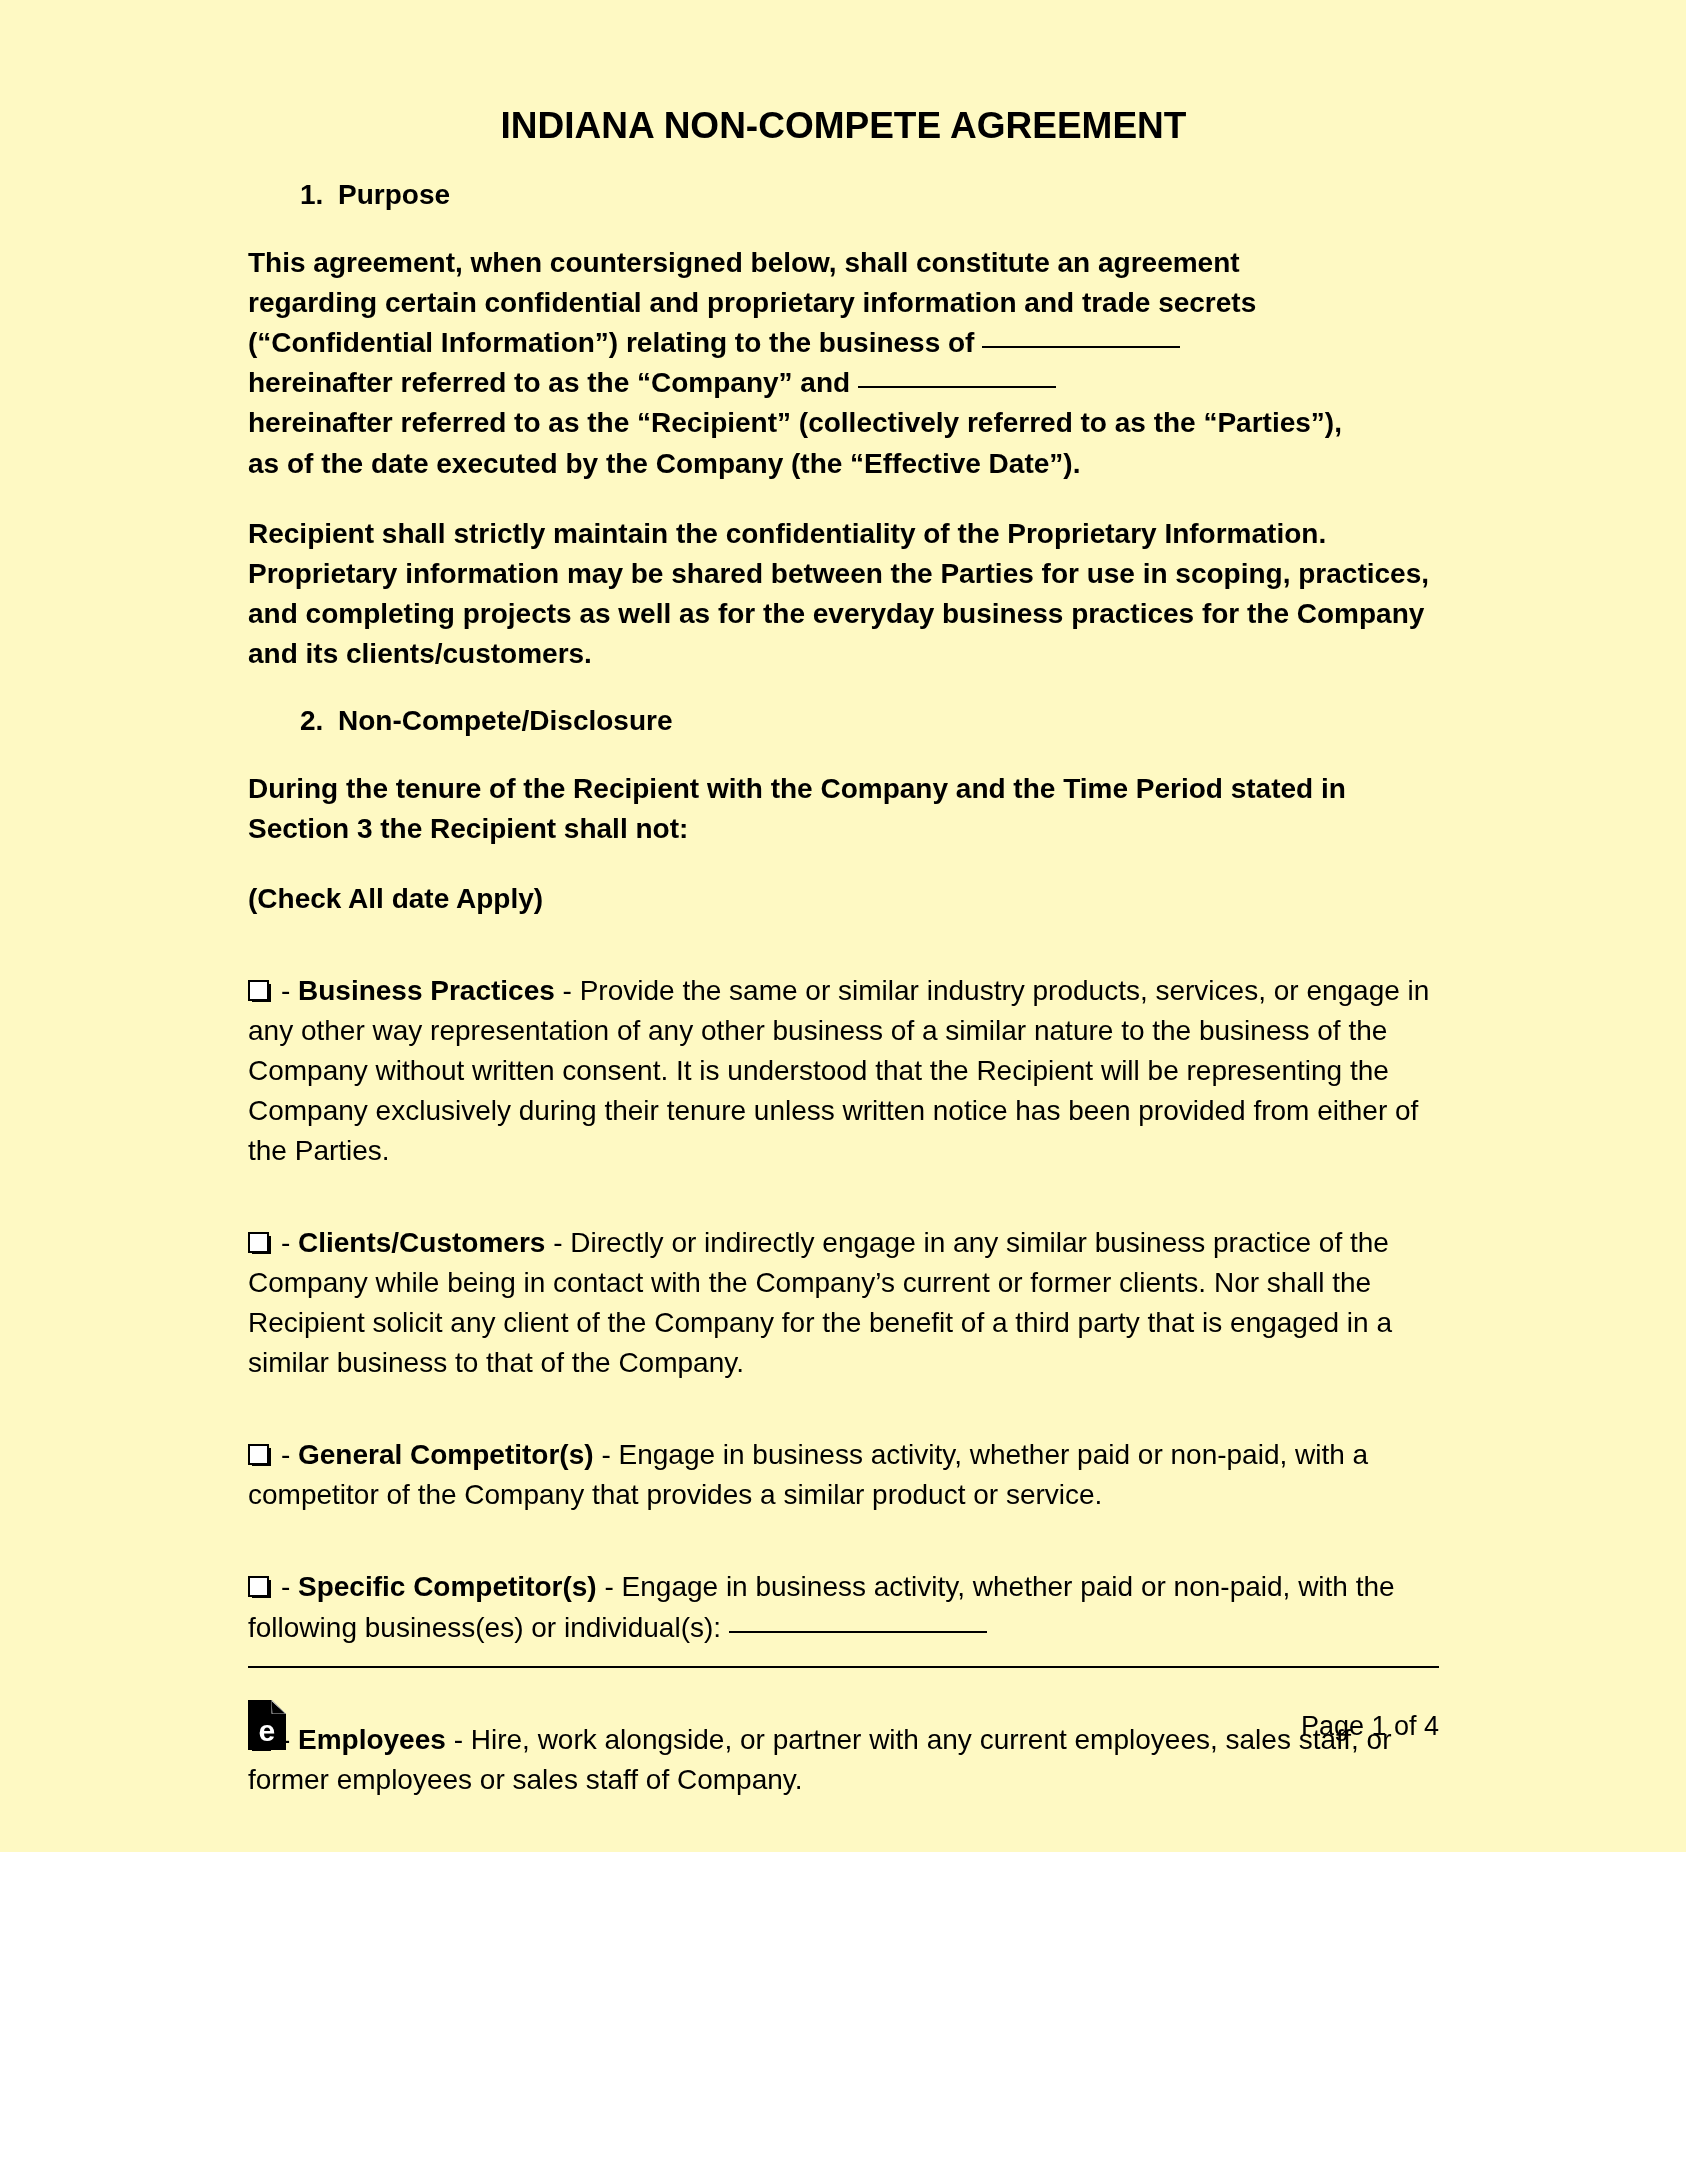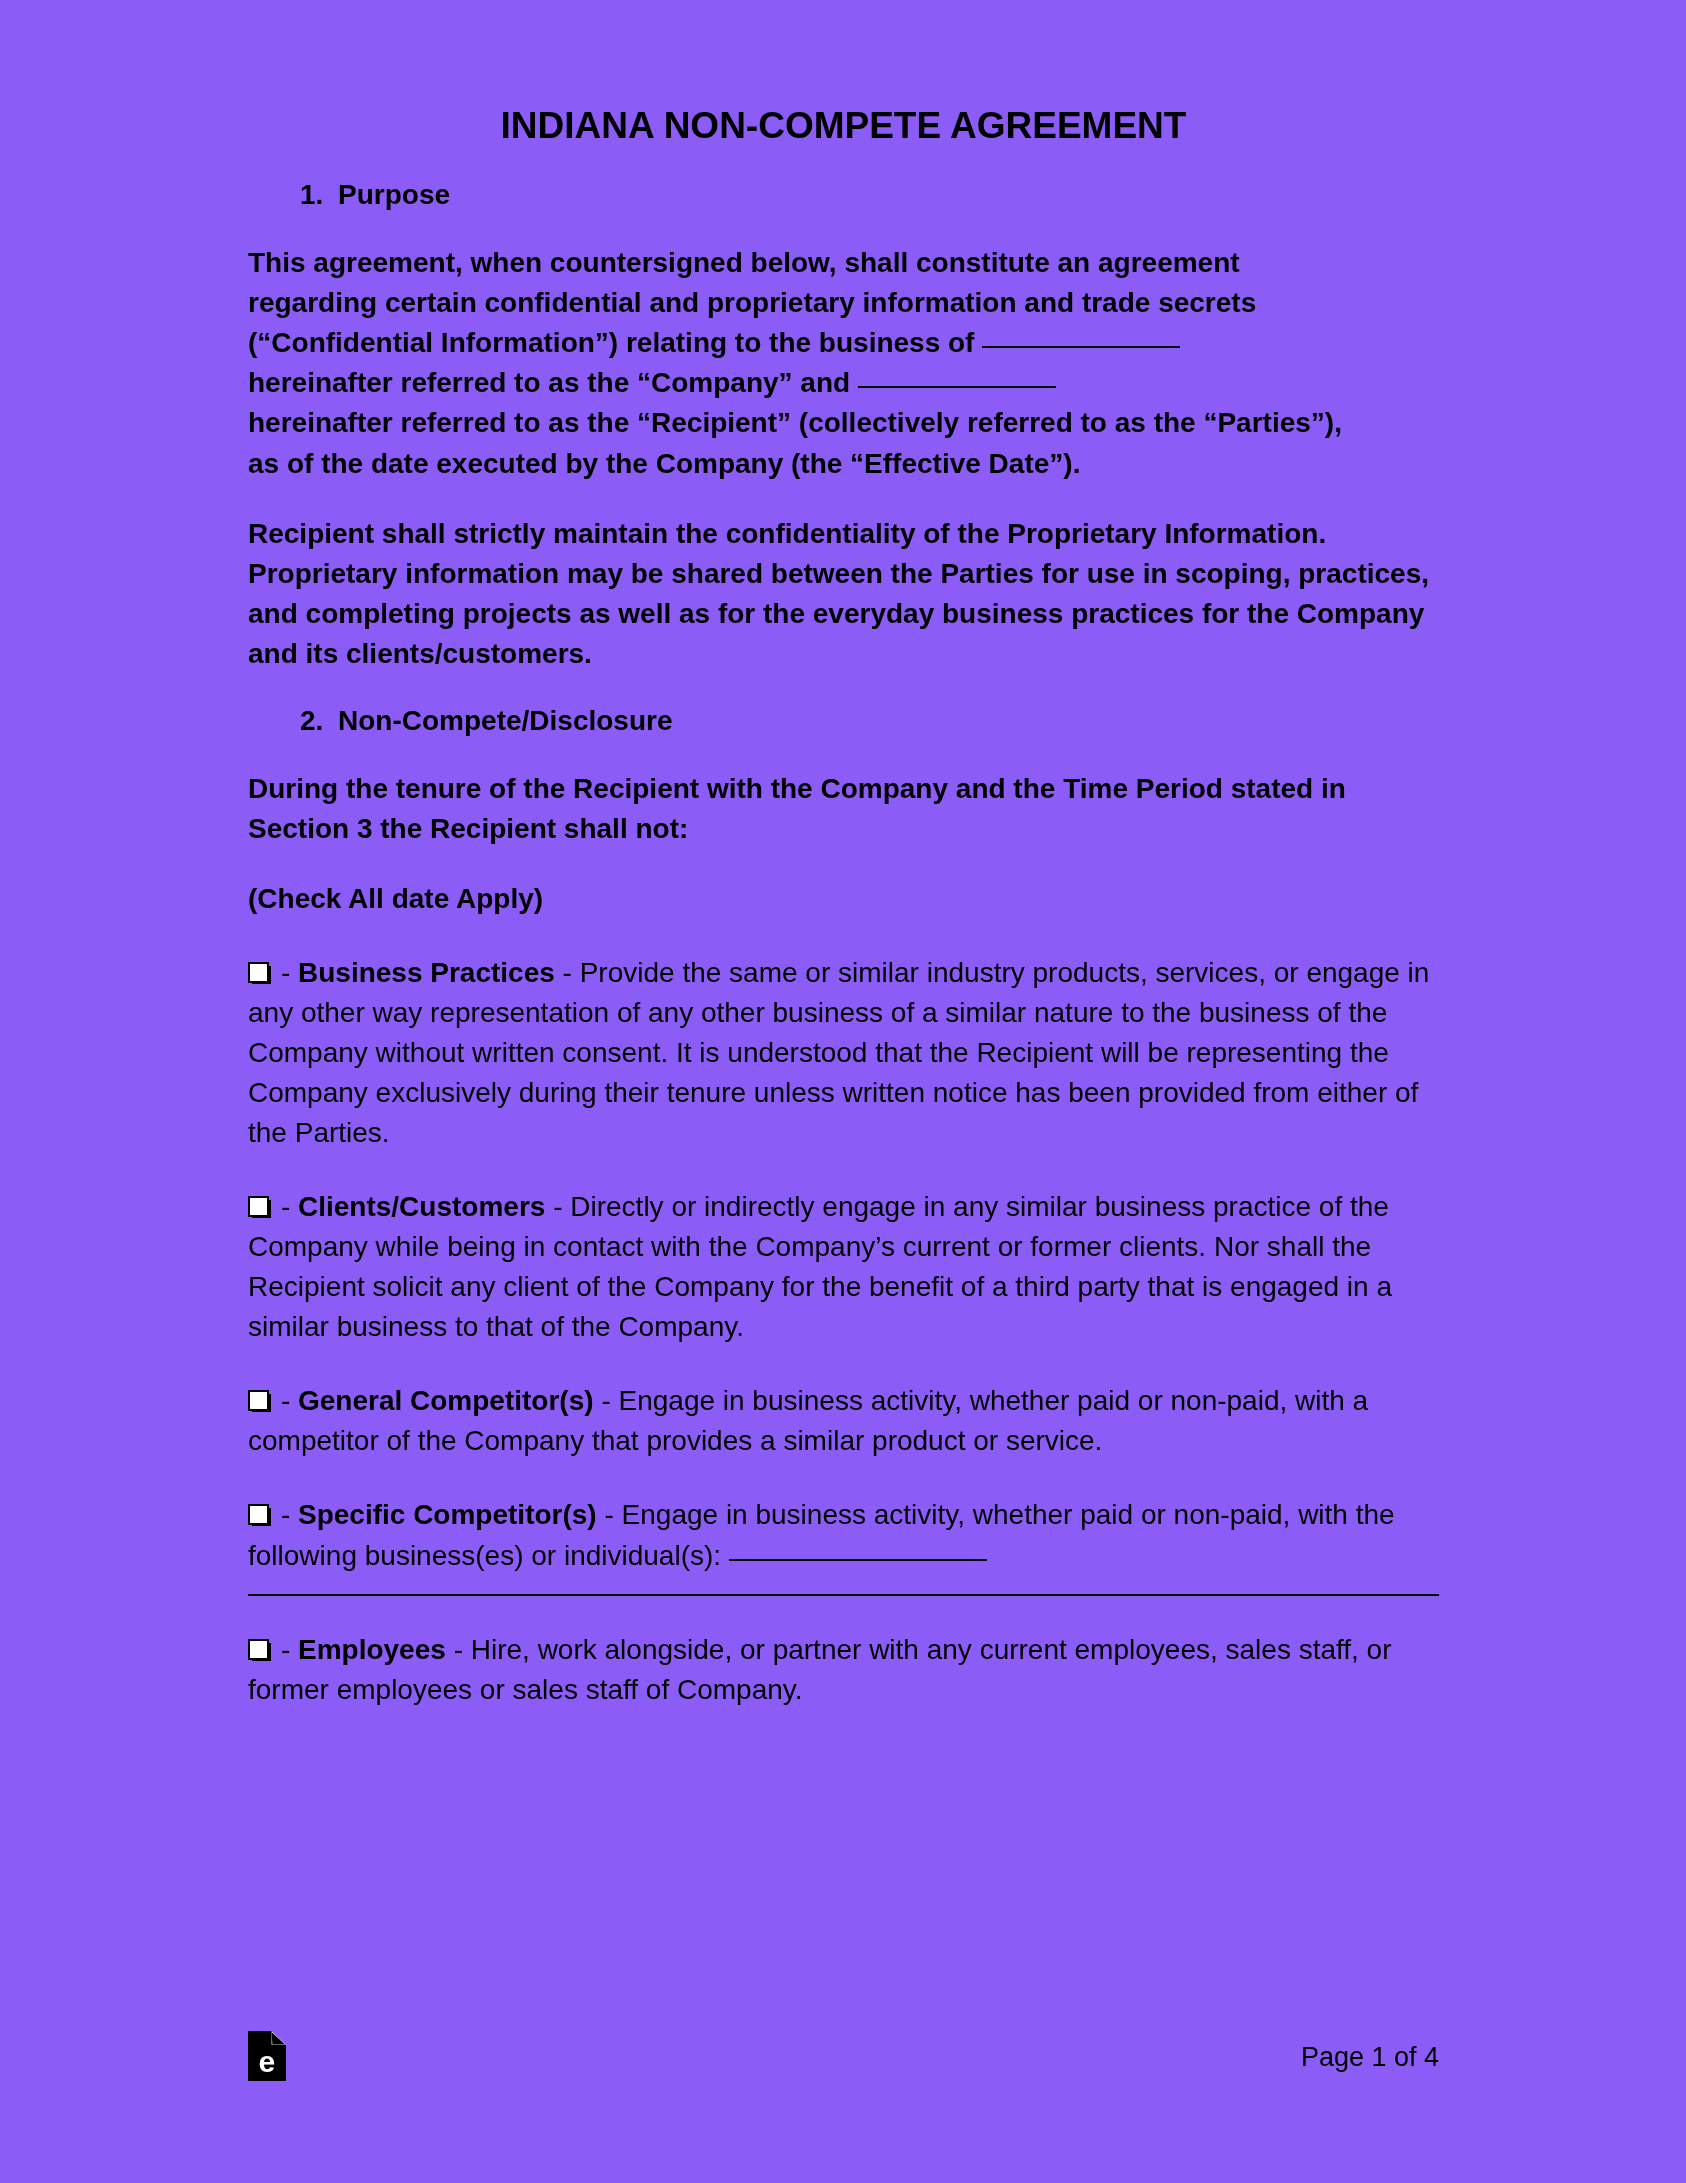--- a/index.html
+++ b/index.html
@@ -8,22 +8,22 @@
     padding: 0;
     background: #ffffff;
   }
   body {
     font-family: "Liberation Sans", sans-serif;
     color: #000000;
   }
   .page {
     position: relative;
     width: 1687px;
-    height: 2183px;
-    background: #8b5cf6;
+    height: 1852px;
+    background: #fef9c3;
     box-sizing: border-box;
     padding: 99px 248px 0 248px;
     overflow: hidden;
   }
   .doc-title {
     text-align: center;
     font-size: 37px;
     font-weight: bold;
     letter-spacing: 0px;
     margin: 0 0 0 0;
@@ -61,21 +61,21 @@
   .rule-full {
     display: block;
     border-bottom: 2.6px solid #000;
     width: 100%;
     height: 0;
     margin-top: 18.5px;
   }
   .checkbox-item {
     font-size: 28px;
     line-height: 1.43;
-    margin: 34px 0 0 0;
+    margin: 52px 0 0 0;
   }
   .cb {
     display: inline-block;
     position: relative;
     width: 22.5px;
     height: 22.5px;
     vertical-align: -2px;
     margin-right: 2.6px;
   }
   .cb::before {

